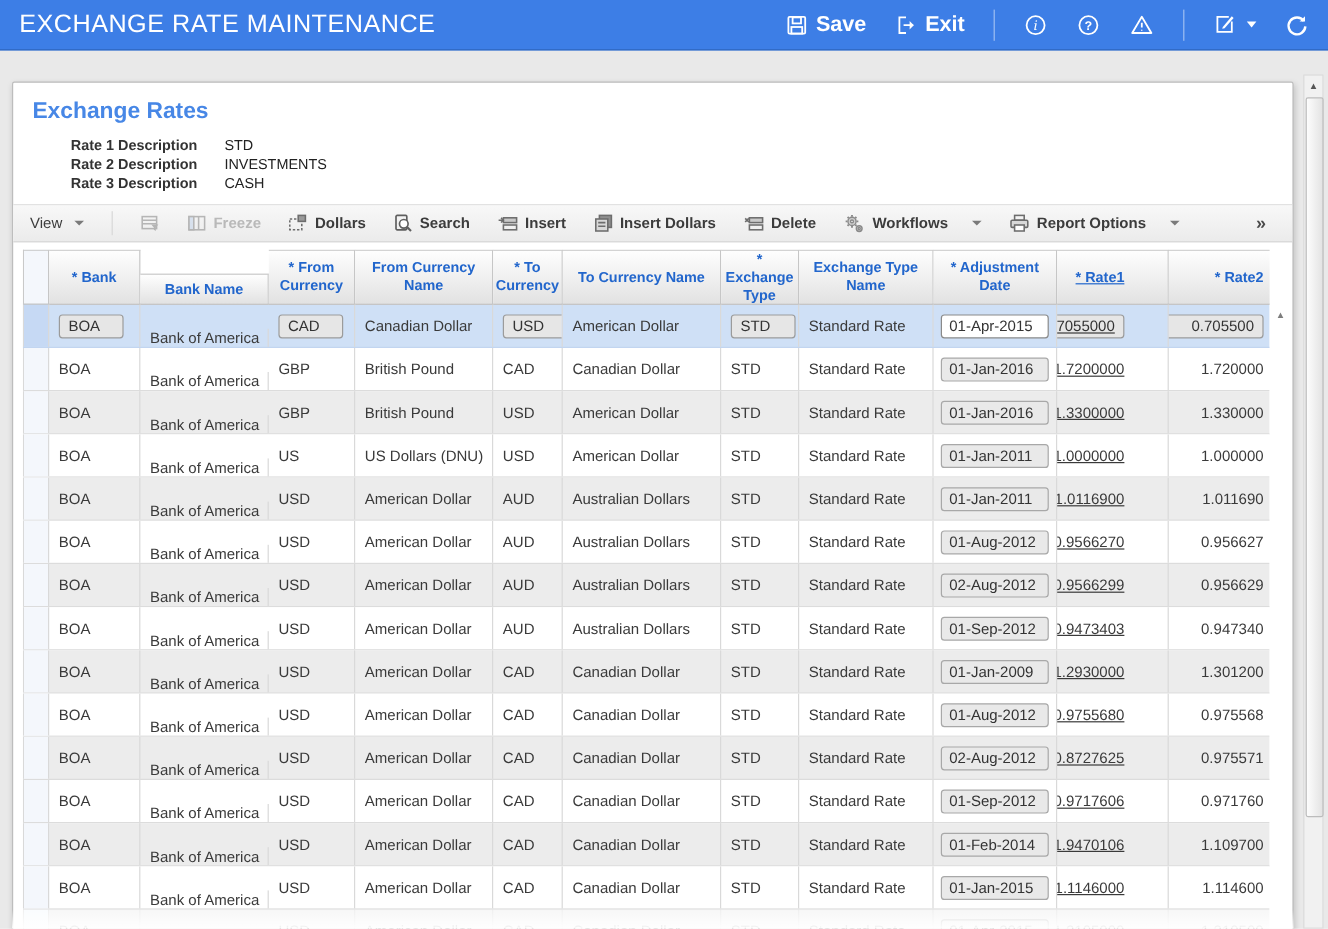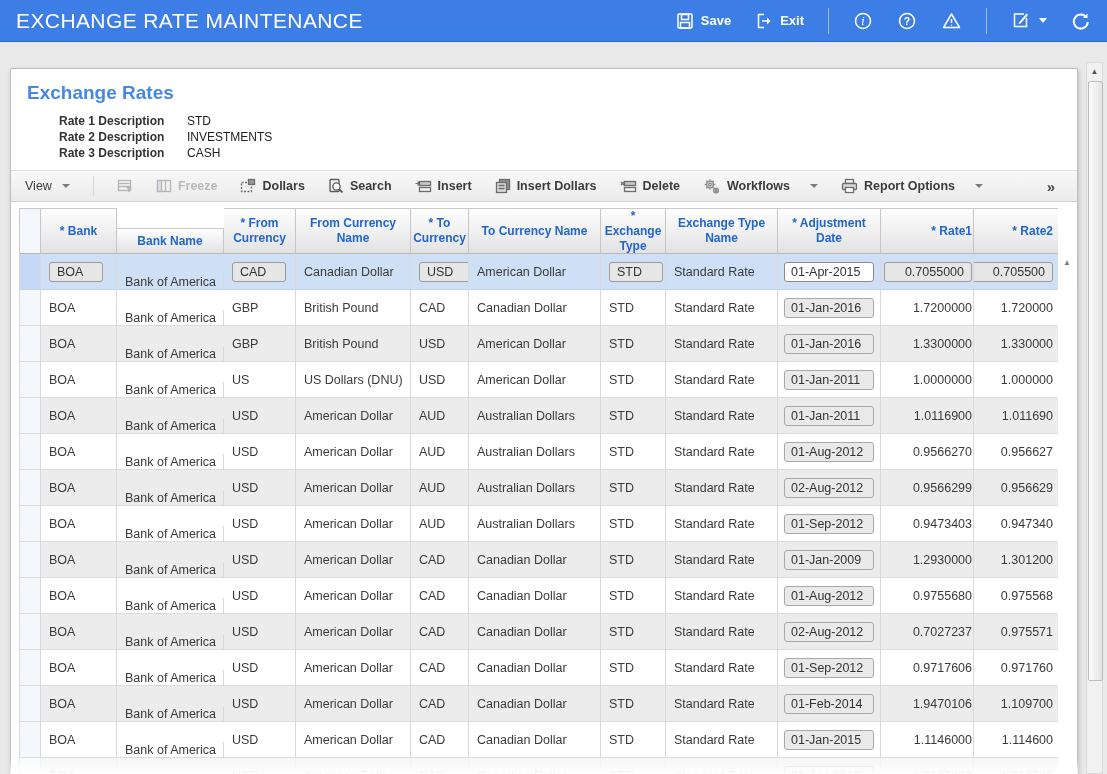--- a/index.html
+++ b/index.html
@@ -7,21 +7,21 @@
     width:1107px;height:774px;position:relative;overflow:hidden;
     background:#e9e9e9;font-family:"Liberation Sans",sans-serif;
   }
   
   .topbar{
     height:42px;background:#3d7ee6;display:flex;align-items:center;
     padding:0 16px;box-sizing:border-box;border-bottom:1px solid #2f66c0;
   }
   .topbar-title{color:#fff;font-size:21px;letter-spacing:.4px;font-weight:normal;}
   .topbar-right{margin-left:auto;display:flex;align-items:center;gap:24px;}
-  .tb-btn{display:flex;align-items:center;gap:7px;color:#fff;font-size:13px;font-weight:bold;cursor:default;}
+  .tb-btn{display:flex;align-items:center;gap:7px;color:#fff;font-size:18px;font-weight:bold;cursor:default;}
   .tb-sep{width:1px;height:26px;background:rgba(255,255,255,.5);}
   .tb-ico{display:flex;align-items:center;justify-content:center;}
   .tb-ico svg{display:block;}
   .dd-caret{width:0;height:0;border-left:4.5px solid transparent;border-right:4.5px solid transparent;border-top:5px solid #fff;margin-left:2px;}
   
   .panel{
     position:absolute;left:10px;top:68px;width:1068px;height:740px;
     background:#fff;border:1px solid #bdbdbd;border-radius:2px;
     box-shadow:1px 2px 5px rgba(0,0,0,.18);box-sizing:border-box;overflow:hidden;
   }
@@ -69,21 +69,21 @@
   .row.selected .col-sel{background:#c6d9f4;}
   .col-bank{width:76px;}
   .col-bankname{width:107px;margin-top:20px;}
   .col-from{width:72px;}
   .col-fromname{width:115px;}
   .col-to{width:58px;}
   .col-toname{width:132px;}
   .col-type{width:65px;}
   .col-typename{width:112px;}
   .col-date{width:103px;padding:0 6px;}
-  .col-rate1{width:93px;justify-content:flex-end;padding-right:1px;}
+  .col-rate1{width:93px;justify-content:flex-end;padding-right:36px;text-decoration:underline;}
   .col-rate2{width:110px;justify-content:flex-end;padding-right:30px;}
   .vbox{display:block;}
   .row.selected .vbox{
     background:#e6e6e6;border:1px solid #9b9b9b;border-radius:3px;
     padding:2px 7px;min-width:38px;box-sizing:content-box;color:#333;
   }
   .row.selected .col-rate1 .vbox,.row.selected .col-rate2 .vbox{min-width:72px;text-align:right;}
   .dbox{
     background:#e9e9e9;border:1px solid #a8a8a8;border-radius:3px;
     padding:2px 6px;width:78px;color:#333;
@@ -631,21 +631,21 @@
             </div>
             <div class="cell col-toname">Canadian Dollar</div>
             <div class="cell col-type">
               <span class="vbox">STD</span>
             </div>
             <div class="cell col-typename">Standard Rate</div>
             <div class="cell col-date">
               <span class="dbox">02-Aug-2012</span>
             </div>
             <div class="cell col-rate1">
-              <span class="vbox">0.7027237</span>
+              <span class="vbox">0.8727625</span>
             </div>
             <div class="cell col-rate2">
               <span class="vbox">0.975571</span>
             </div>
           </div>
 
           <div class="row">
             <div class="cell col-sel"></div>
             <div class="cell col-bank">
               <span class="vbox">BOA</span>

